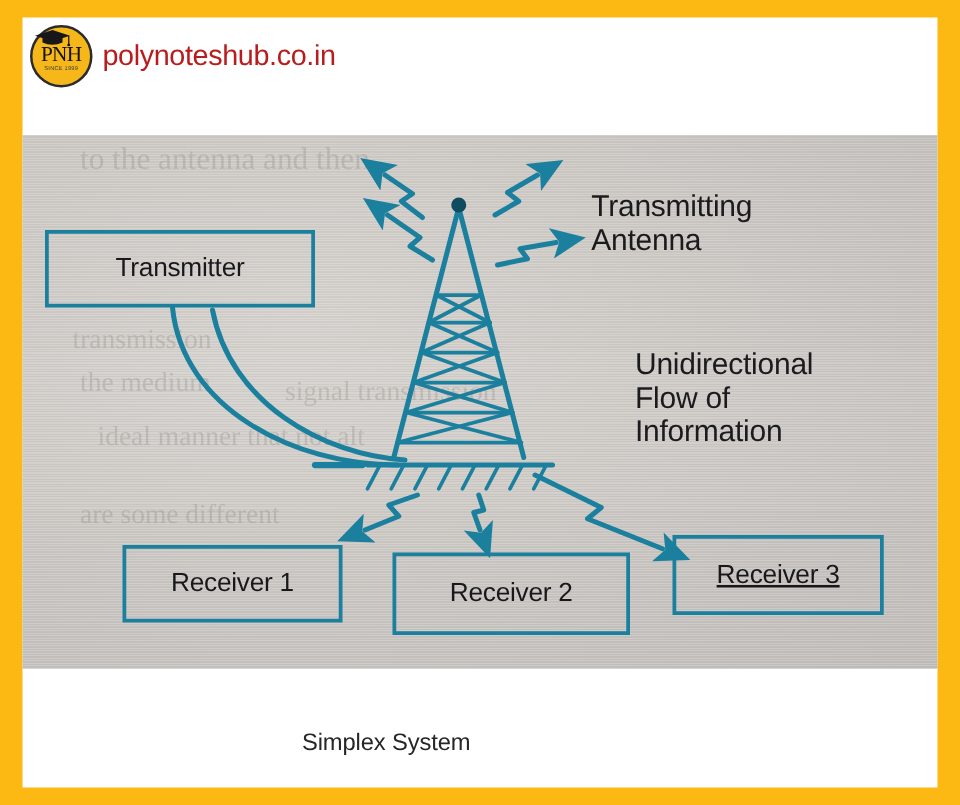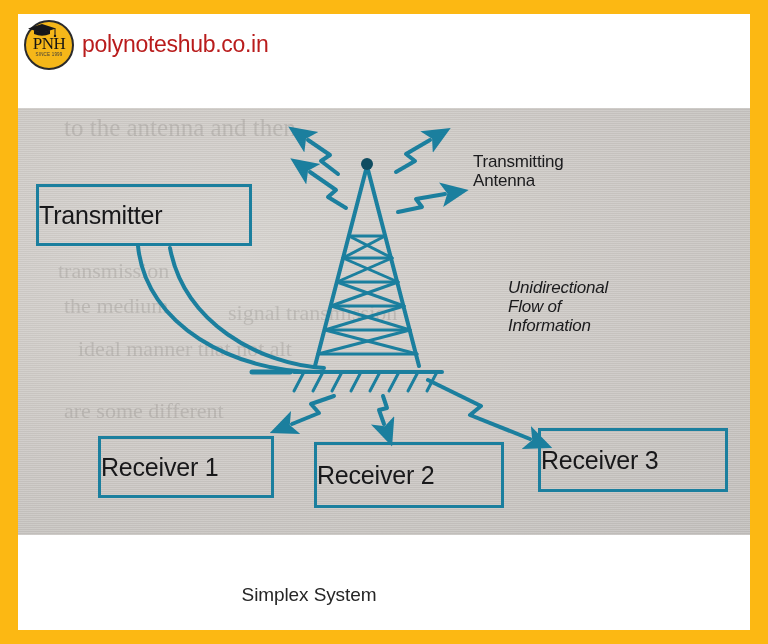--- a/index.html
+++ b/index.html
@@ -122,42 +122,42 @@
     height: 427px;
   }
 
   
   .dbox {
     position: absolute;
     box-sizing: border-box;
     border: 3px solid #1b7f9e;
     display: flex;
     align-items: center;
-    justify-content: flex-start;
+    justify-content: center;
     color: #18181a;
-    font-size: 25px;
+    font-size: 21px;
     letter-spacing: -0.2px;
     background: transparent;
   }
   #box-transmitter { left: 18px;  top: 76px;  width: 216px; height: 62px; }
   #box-rx1         { left: 42px;  top: 328px; width: 176px; height: 62px; margin-left: 38px; }
   #box-rx2         { left: 296px; top: 322px; width: 190px; height: 66px; margin-top: 12px; }
-  #box-rx3         { left: 520px; top: 320px; width: 190px; height: 64px; }
+  #box-rx3         { left: 520px; top: 320px; width: 169px; height: 64px; text-decoration: underline; }
 
   
   .note {
     position: absolute;
     color: #1b1b1d;
-    font-size: 17px;
+    font-size: 24px;
     line-height: 1.13;
     letter-spacing: -0.2px;
     white-space: pre-line;
   }
   #note-antenna { left: 455px; top: 44px; }
-  #note-flow    { left: 490px; top: 170px; font-style: italic; }
+  #note-flow    { left: 490px; top: 170px; }
 
   
   .caption {
     position: absolute;
     left: 0;
     top: 570px;
     width: 582px;
     text-align: center;
     font-size: 19px;
     color: #262626;

